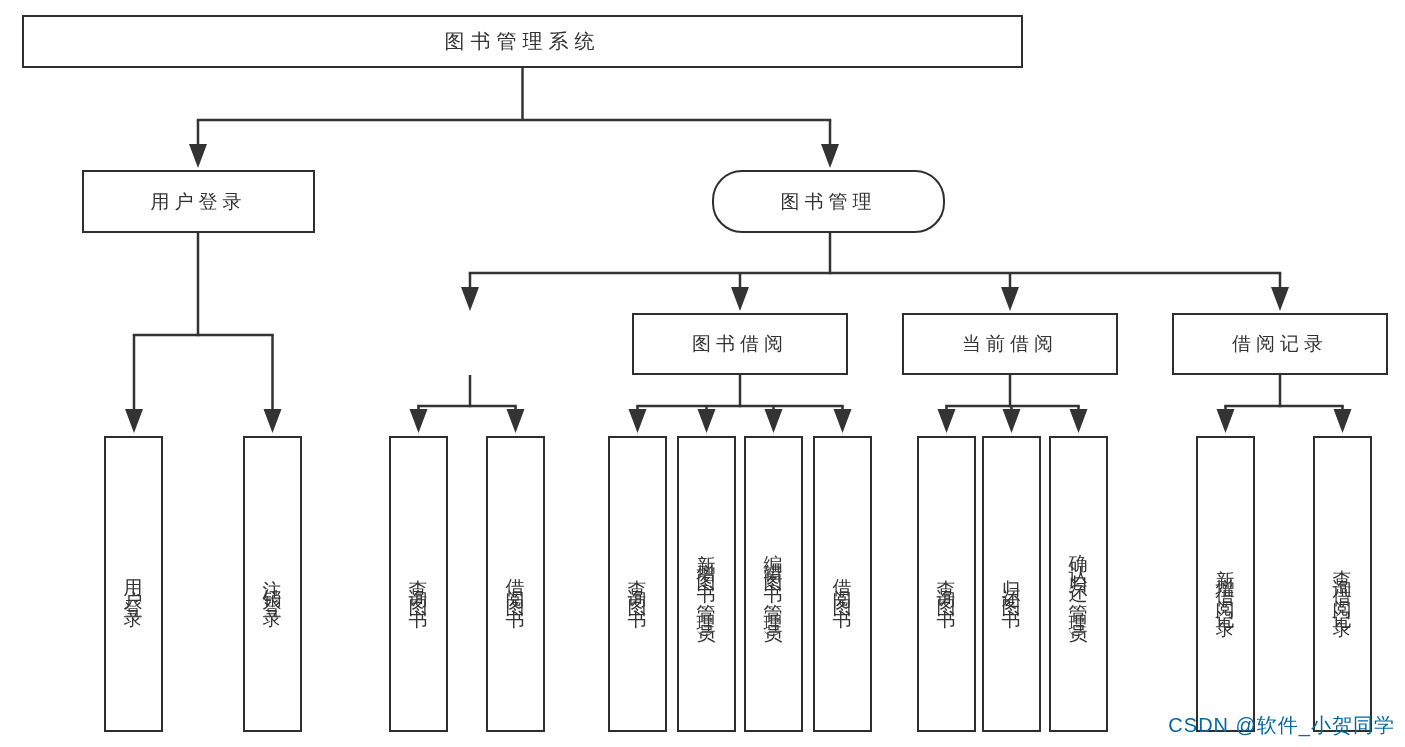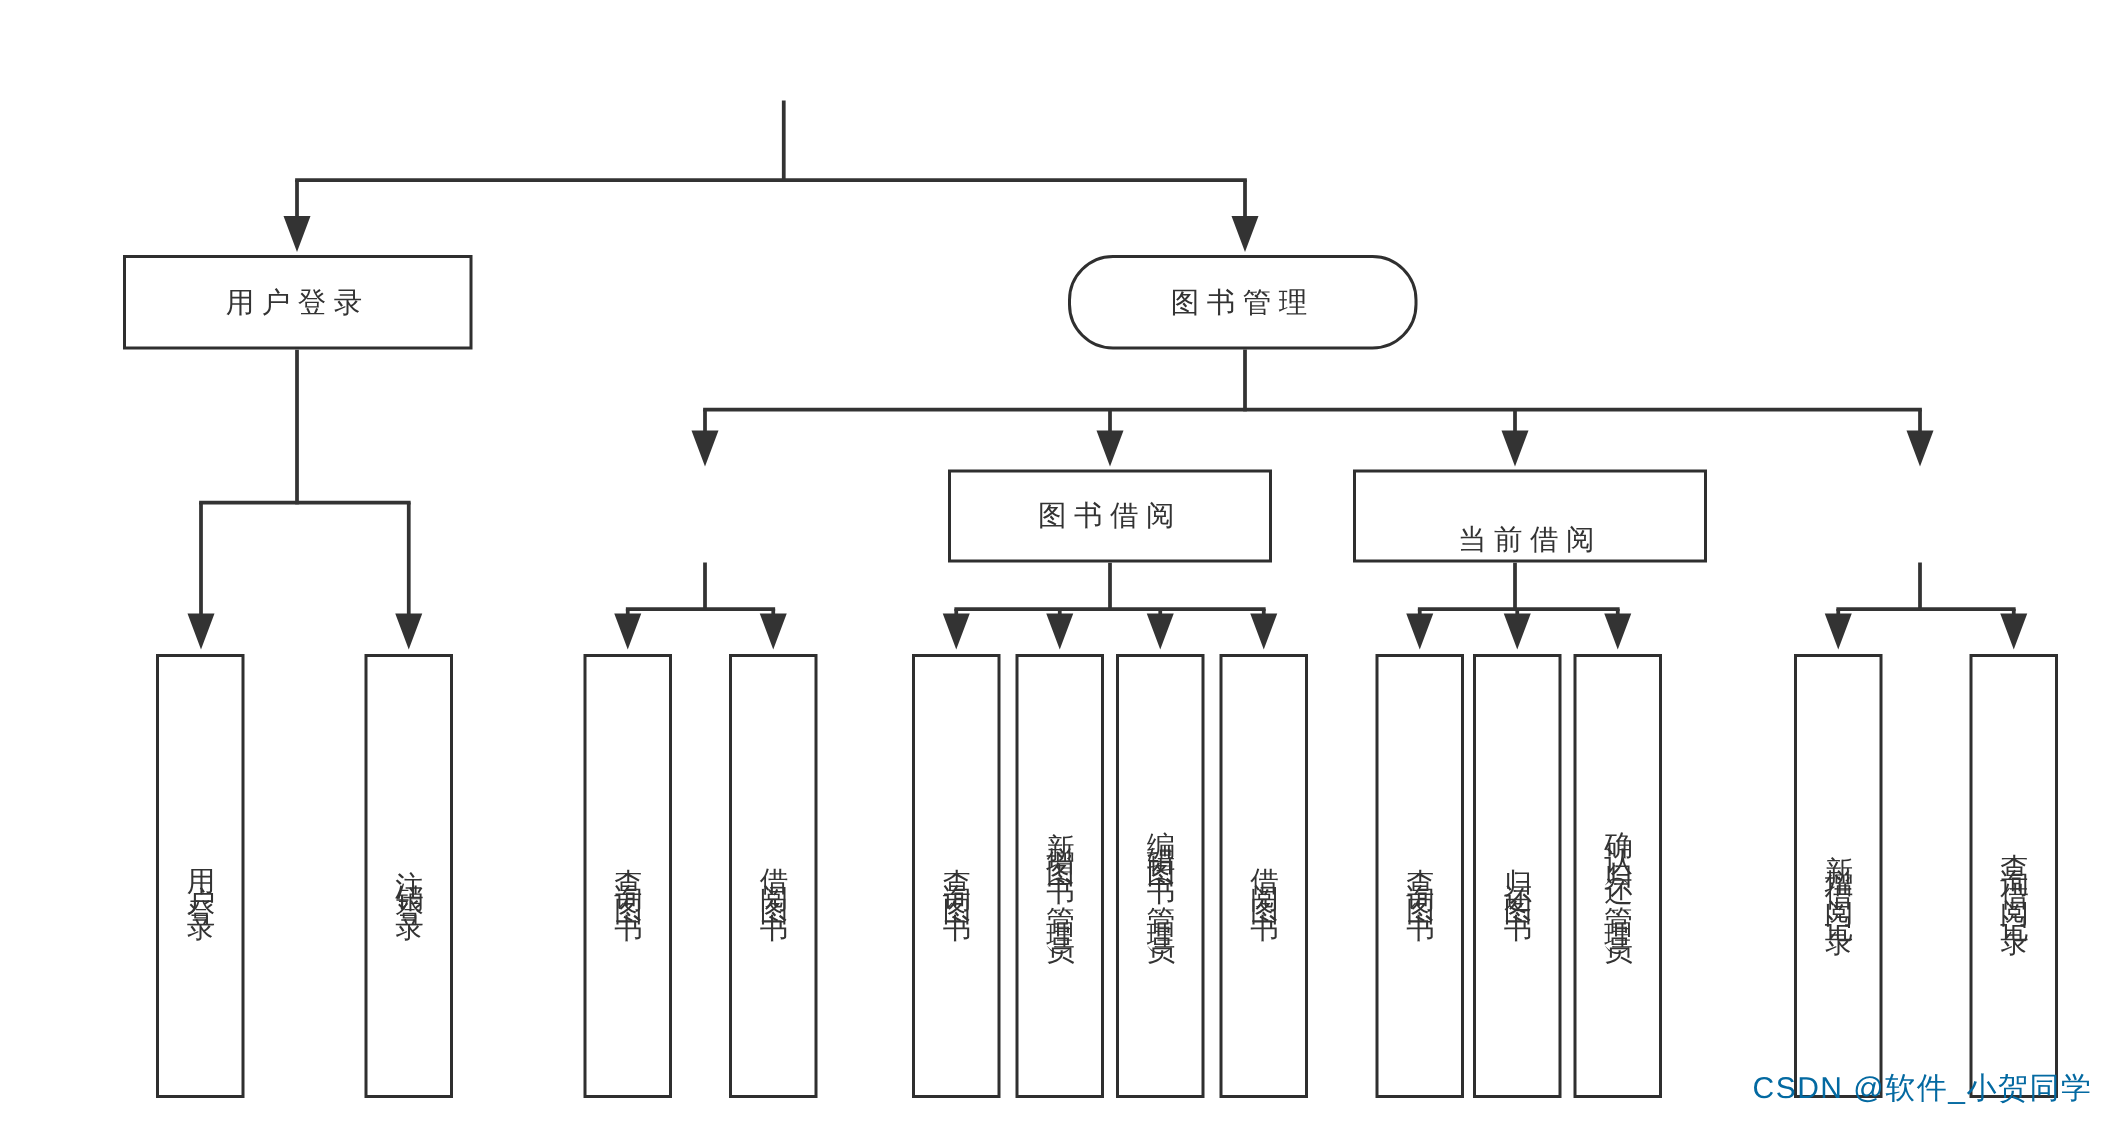--- a/index.html
+++ b/index.html
@@ -49,21 +49,21 @@
     letter-spacing: 10px;
     line-height: 1;
     color: #333333;
   }
   
   .n-root       { left: 22px;   top: 15px;  width: 1001px; height: 53px; }
   .n-userlogin  { left: 82px;   top: 170px; width: 233px;  height: 63px; }
   .n-bookmgmt   { left: 712px;  top: 170px; width: 233px;  height: 63px; border-radius: 30px; }
   .n-newbook    { left: 362px;  top: 313px; width: 216px;  height: 62px; }
   .n-borrow     { left: 632px;  top: 313px; width: 216px;  height: 62px; }
-  .n-current    { left: 902px;  top: 313px; width: 236px;  height: 62px; align-items: flex-end; }
+  .n-current    { left: 902px;  top: 313px; width: 216px;  height: 62px; }
   .n-records    { left: 1172px; top: 313px; width: 216px;  height: 62px; }
   .leaf         { top: 436px; width: 59px; height: 296px; }
   .l-1  { left: 104px;  }
   .l-2  { left: 243px;  }
   .l-3  { left: 389px;  }
   .l-4  { left: 486px;  }
   .l-5  { left: 608px;  }
   .l-6  { left: 677px;  }
   .l-7  { left: 744px;  }
   .l-8  { left: 813px;  }
@@ -147,34 +147,40 @@
       <polygon points="764.5,409 782.5,409 773.5,433"></polygon>
       <polygon points="833.5,409 851.5,409 842.5,433"></polygon>
       <polygon points="937.5,409 955.5,409 946.5,433"></polygon>
       <polygon points="1002.5,409 1020.5,409 1011.5,433"></polygon>
       <polygon points="1069.5,409 1087.5,409 1078.5,433"></polygon>
       <polygon points="1216.5,409 1234.5,409 1225.5,433"></polygon>
       <polygon points="1333.5,409 1351.5,409 1342.5,433"></polygon>
     </g>
   </svg>
 
+  <div class="box h root n-root">
+    <span>图书管理系统</span>
+  </div>
 
   <div class="box h n-userlogin">
     <span>用户登录</span>
   </div>
   <div class="box h n-bookmgmt">
     <span>图书管理</span>
   </div>
 
   <div class="box h n-borrow">
     <span>图书借阅</span>
   </div>
   <div class="box h n-current">
     <span>当前借阅</span>
   </div>
+  <div class="box h n-records">
+    <span>借阅记录</span>
+  </div>
 
   <div class="box v leaf l-1">
     <span>用户登录</span>
   </div>
   <div class="box v leaf l-2">
     <span>注销登录</span>
   </div>
   <div class="box v leaf l-3">
     <span>查询图书</span>
   </div>

